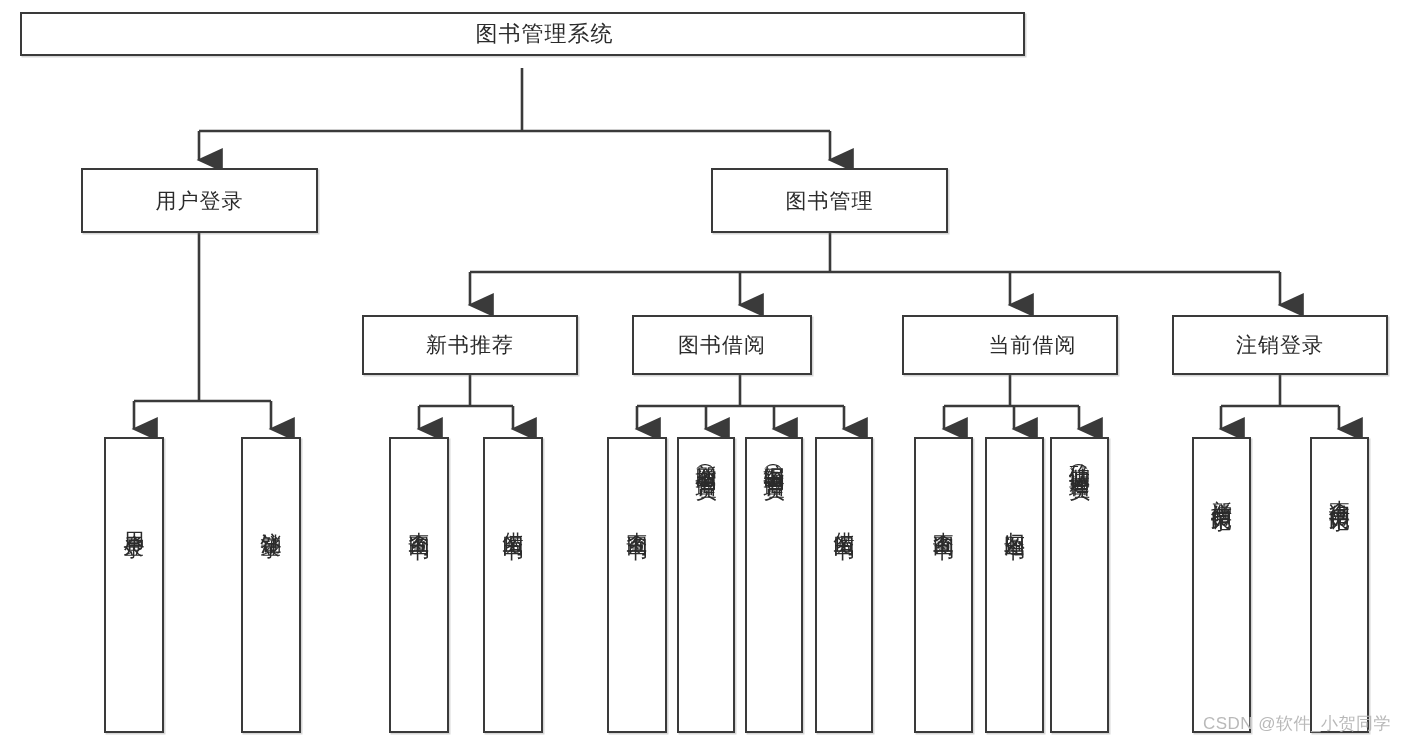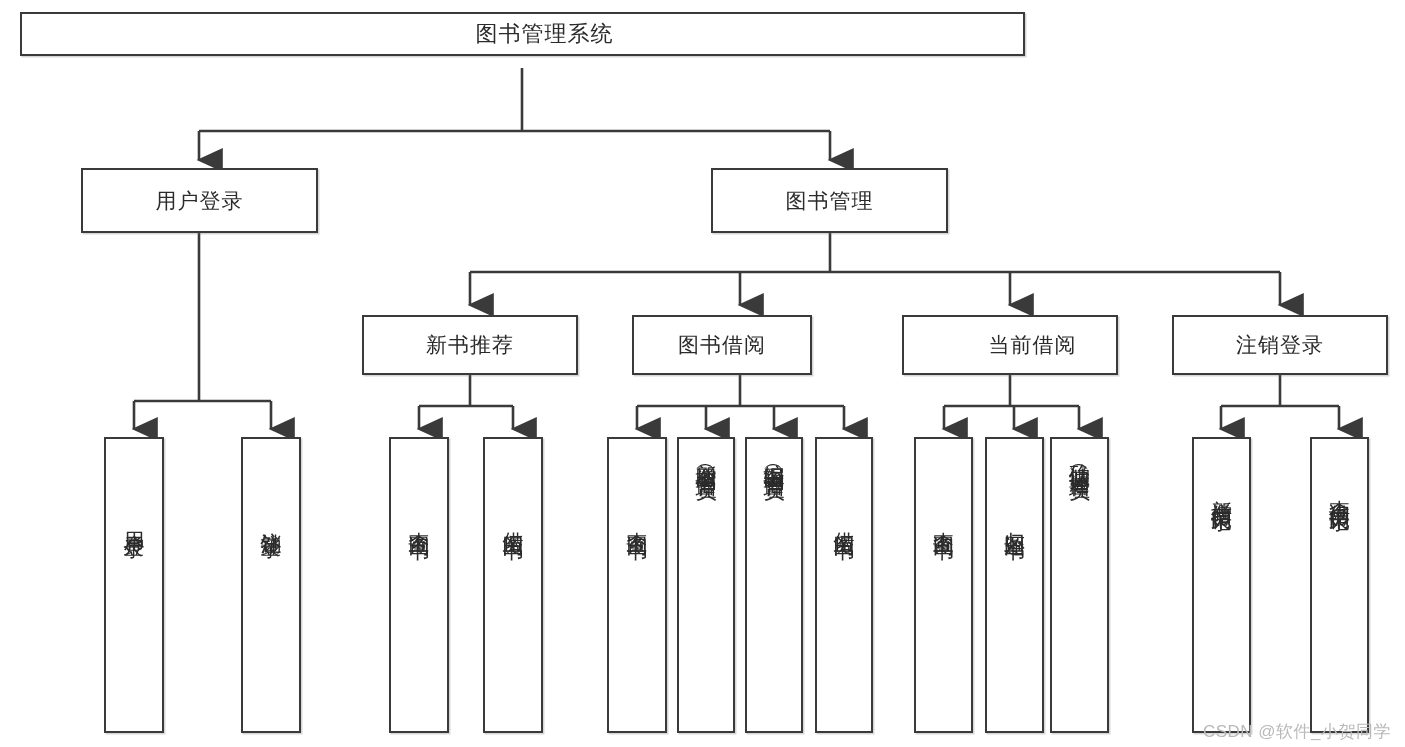--- a/index.html
+++ b/index.html
@@ -58,21 +58,21 @@
     text-orientation: upright;
     font-size: 21px;
     line-height: 1.05;
     letter-spacing: 2.5px;
     white-space: nowrap;
     margin: 0 auto;
   }
   .watermark {
     position: absolute;
     right: 14px;
-    bottom: 4px;
+    bottom: 12px;
     font-size: 17px;
     color: #b9b9b9;
     letter-spacing: 0.5px;
     white-space: nowrap;
     user-select: none;
   }
 </style>
 </head>
 <body>
 

